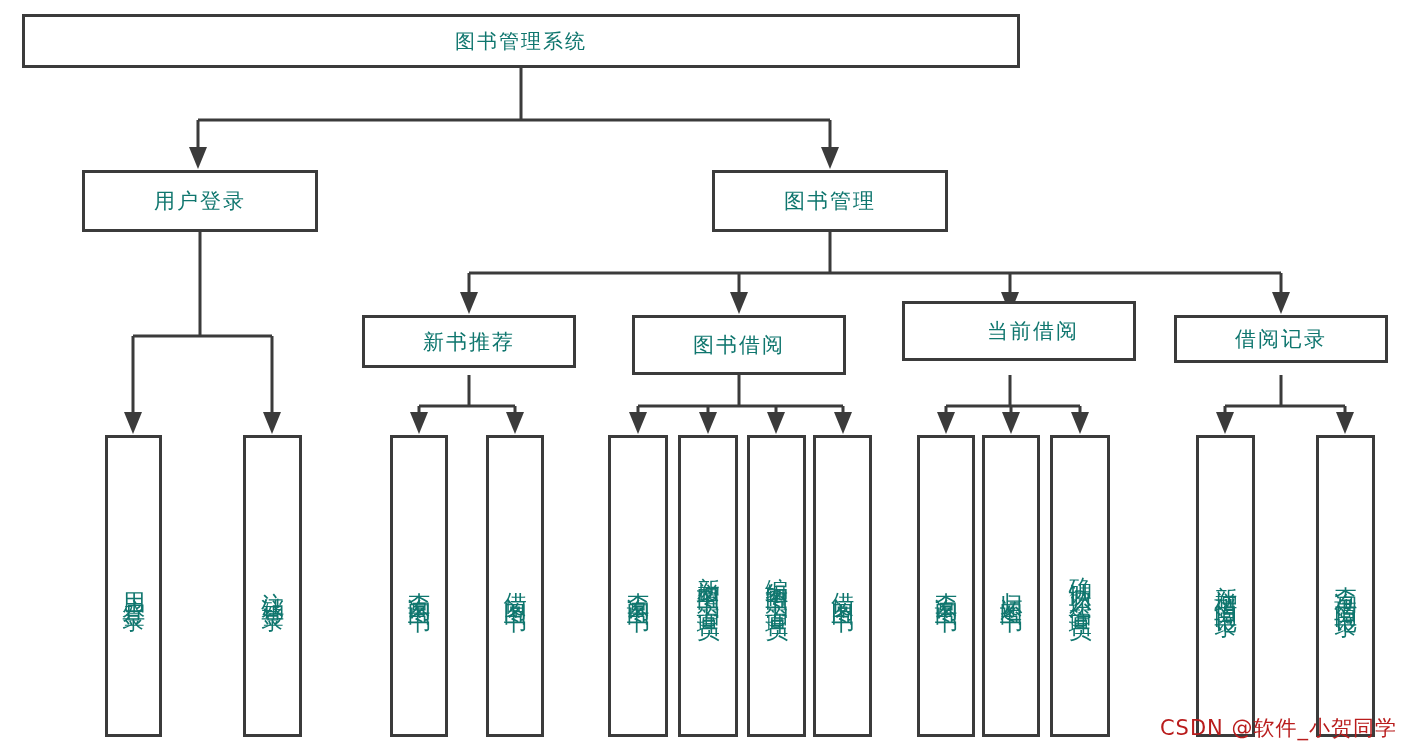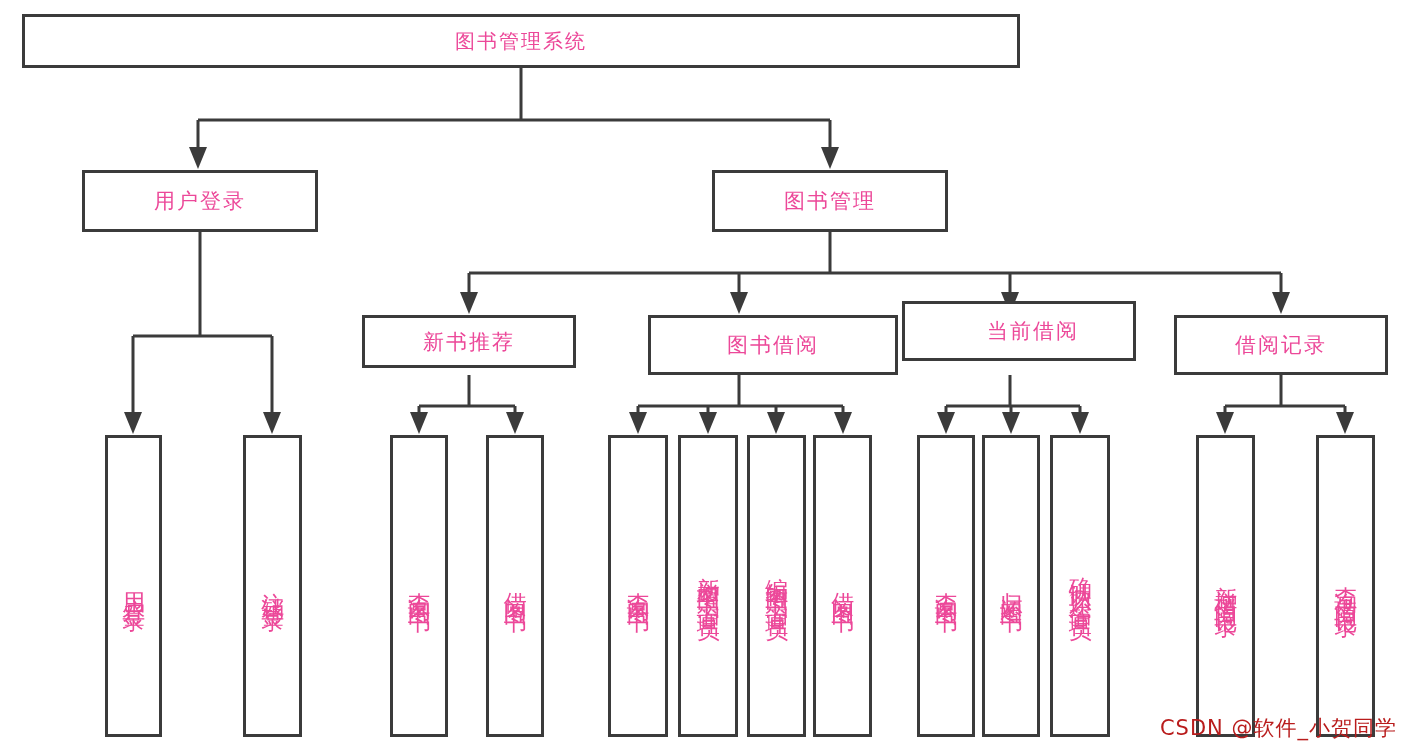--- a/index.html
+++ b/index.html
@@ -18,21 +18,21 @@
     pointer-events: none;
   }
   .box {
     position: absolute;
     background: #ffffff;
     border: 3px solid #3b3b3b;
     box-sizing: border-box;
     display: flex;
     align-items: center;
     justify-content: center;
-    color: #ec4899;
+    color: #0f766e;
     z-index: 2;
   }
   .h-box { font-size: 21px; letter-spacing: 2px; }
   .root-box { font-size: 20px; letter-spacing: 2px; }
   .leaf { font-size: 23px; }
   .leaf .lbl {
     writing-mode: vertical-rl;
     text-orientation: mixed;
     letter-spacing: 6px;
     line-height: 1.1;
@@ -99,27 +99,27 @@
   <div class="box h-box" style="left:82px; top:170px; width:236px; height:62px;">
     <span class="lbl">用户登录</span>
   </div>
   <div class="box h-box" style="left:712px; top:170px; width:236px; height:62px;justify-content:center;">
     <span class="lbl">图书管理</span>
   </div>
 
   <div class="box h-box" style="left:362px; top:315px; width:214px; height:53px;">
     <span class="lbl">新书推荐</span>
   </div>
-  <div class="box h-box" style="left:632px; top:315px; width:250px; height:60px;margin-left:16px;">
+  <div class="box h-box" style="left:632px; top:315px; width:214px; height:60px;">
     <span class="lbl">图书借阅</span>
   </div>
   <div class="box h-box" style="left:902px; top:301px; width:234px; height:60px;padding-left:28px;">
     <span class="lbl">当前借阅</span>
   </div>
-  <div class="box h-box" style="left:1174px; top:315px; width:214px; height:60px;font-family:Liberation Serif, serif;">
+  <div class="box h-box" style="left:1174px; top:315px; width:214px; height:48px;font-family:Liberation Serif, serif;">
     <span class="lbl">借阅记录</span>
   </div>
 
   <div class="box leaf" style="left:105px; top:435px; width:57px; height:302px;">
     <span class="lbl">用户登录</span>
   </div>
   <div class="box leaf" style="left:243px; top:435px; width:59px; height:302px;">
     <span class="lbl">注销登录</span>
   </div>
 

